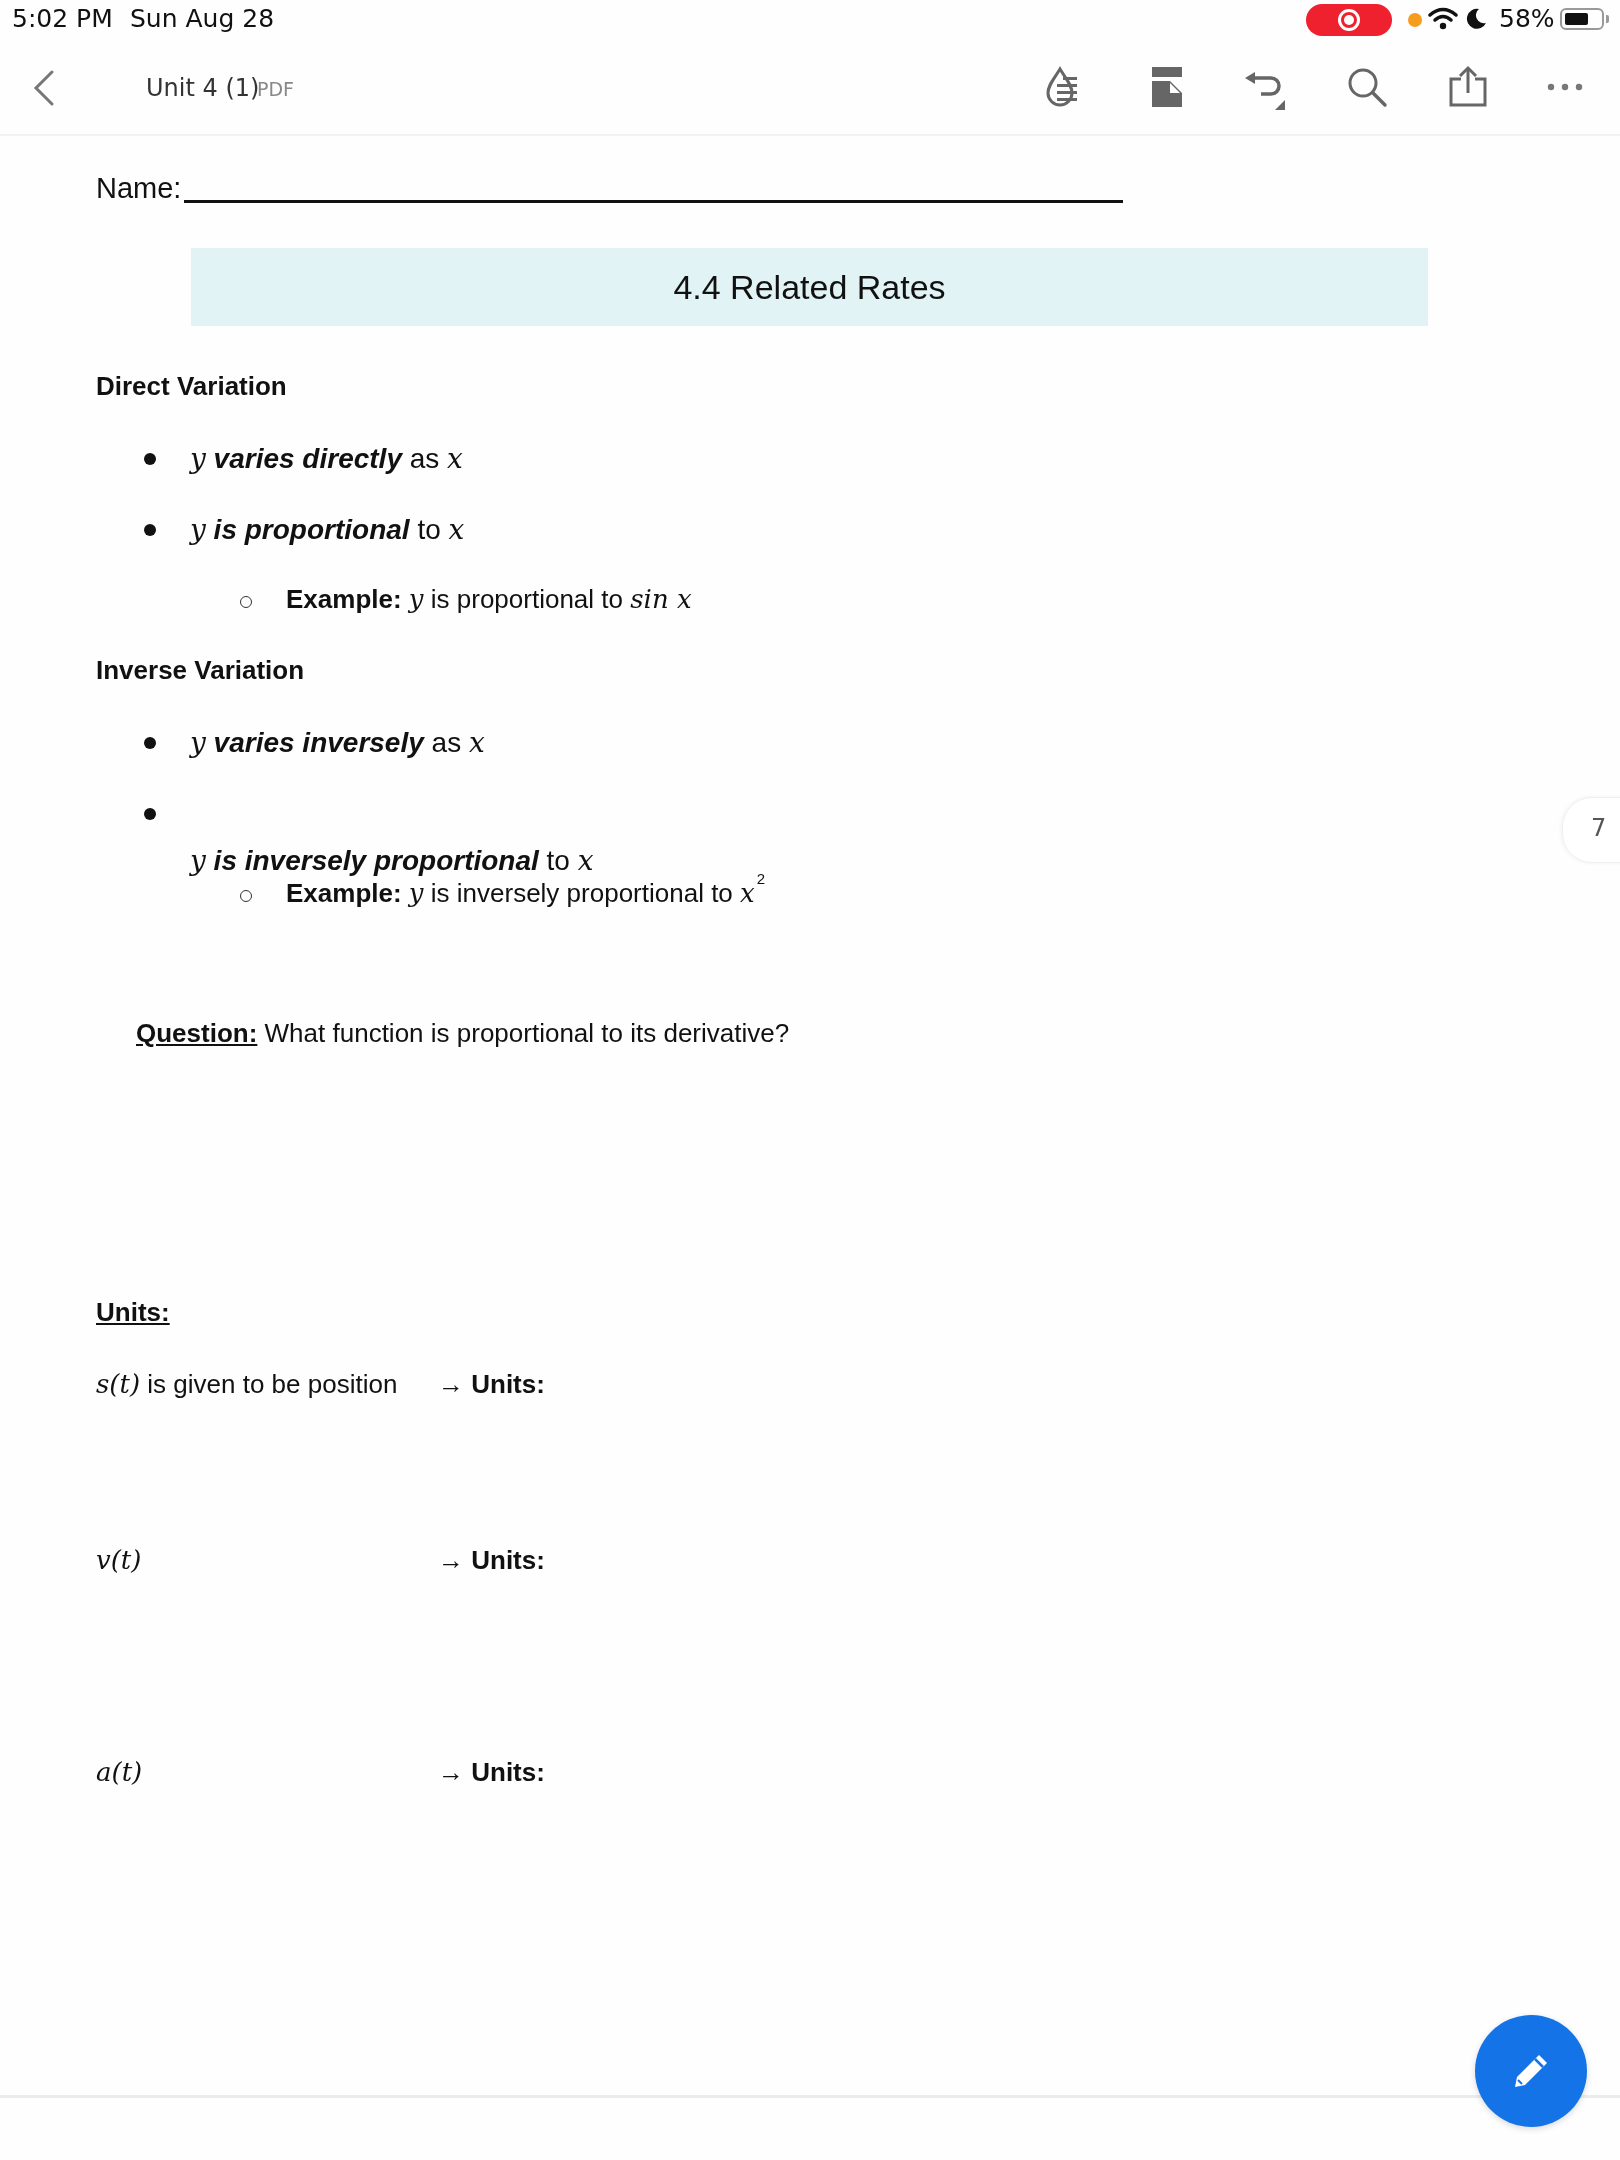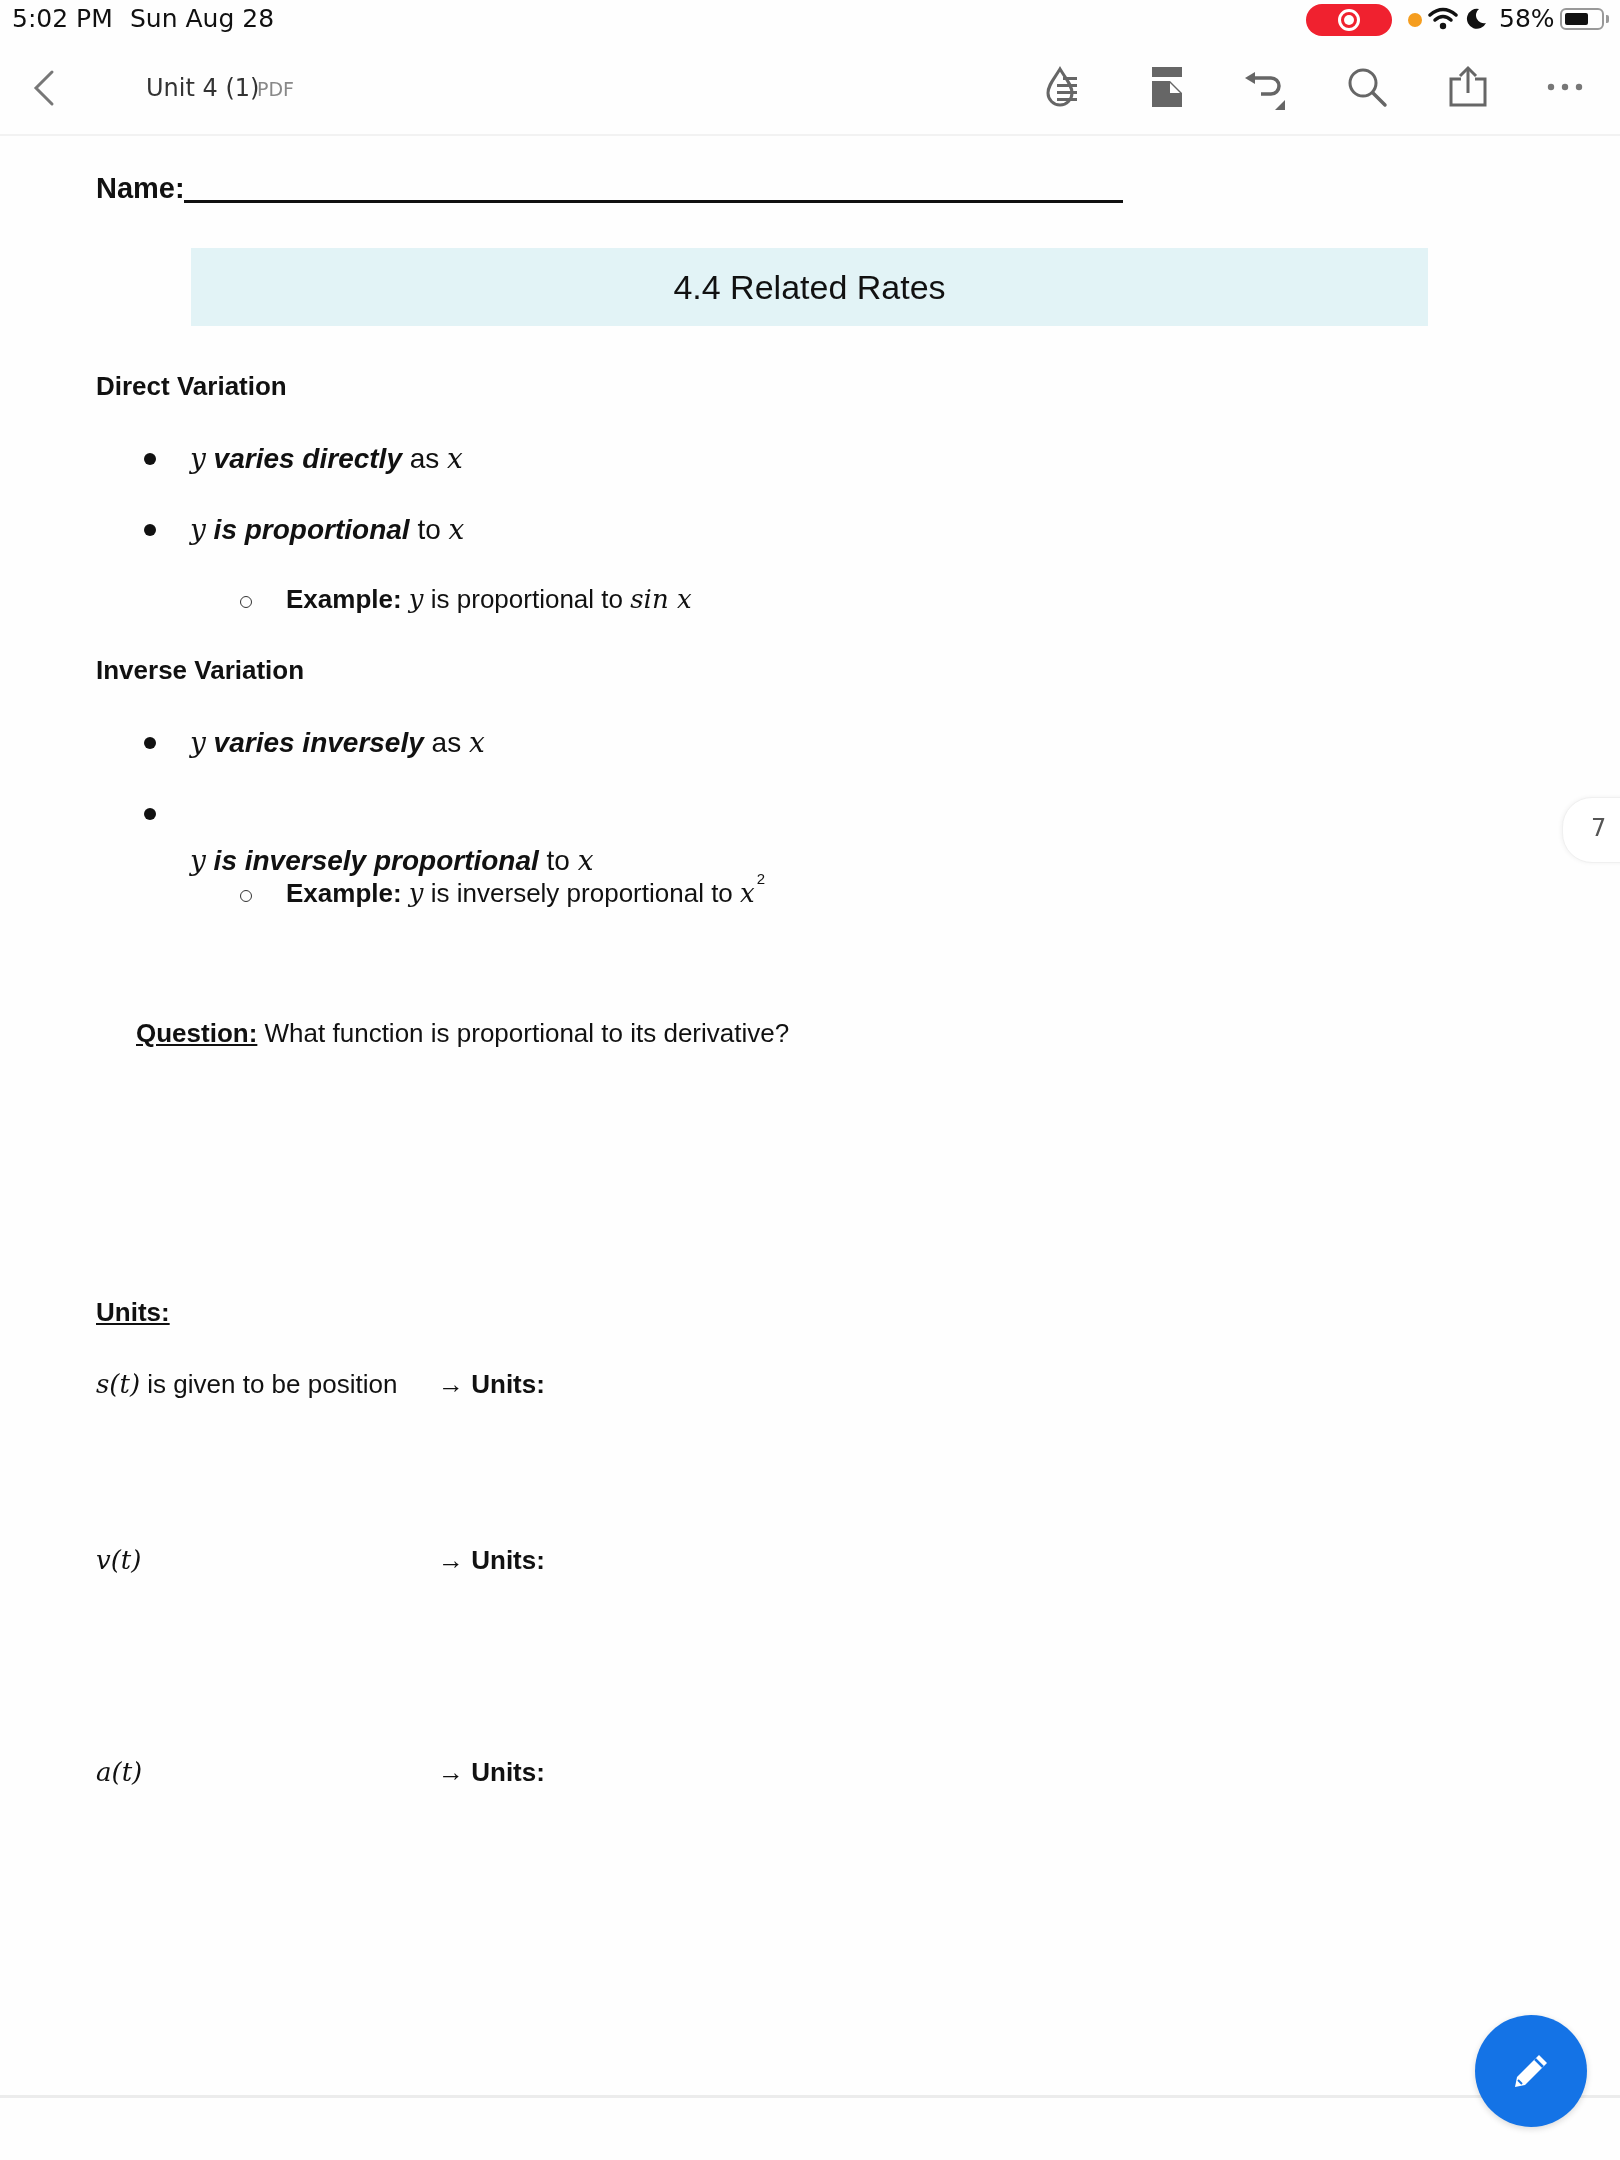--- a/index.html
+++ b/index.html
@@ -21,21 +21,21 @@
   .battery-tip { left: 1606px; top: 15px; width: 3px; height: 8px; background:#999; border-radius: 0 2px 2px 0; }
 
   
   .back-btn { left: 26px; top: 66px; width: 36px; height: 44px; }
   .doc-title { left: 146px; top: 74px; font-size: 24px; color: #333; font-family: "DejaVu Sans", sans-serif; }
   .doc-type { left: 257px; top: 78px; font-size: 19px; color: #888; font-family: "DejaVu Sans", sans-serif; }
   .tb-icon { top: 62px; width: 50px; height: 50px; display:flex; align-items:center; justify-content:center; }
   .header-divider { left: 0; top: 134px; width: 1620px; height: 2px; background: #f2f2f2; }
 
   
-  .name-label { left: 96px; top: 172px; font-size: 29px; font-weight: bold; color: #111; }
+  .name-label { left: 96px; top: 172px; font-size: 29px; font-weight: normal; color: #111; }
   .name-line { left: 184px; top: 200px; width: 939px; height: 3px; background: #111; }
   .banner { left: 191px; top: 248px; width: 1237px; height: 78px; background: #e2f3f6; display:flex; align-items:center; justify-content:center; }
   .banner-title { font-size: 34px; color: #111; }
   .section-title { left: 96px; font-size: 26px; font-weight: bold; color: #111; }
   .bullet-dot { left: 144px; width: 12px; height: 12px; border-radius: 50%; background: #111; }
   .sub-bullet { left: 240px; width: 10px; height: 10px; border-radius: 50%; border: 1.5px solid #333; }
   .line-text { left: 190px; font-size: 28px; color: #111; white-space: nowrap; }
   .sub-text { left: 286px; font-size: 26px; color: #111; white-space: nowrap; }
   .math { font-family: "DejaVu Serif", serif; font-style: italic; font-weight: normal; }
   .bi { font-weight: bold; font-style: italic; }

